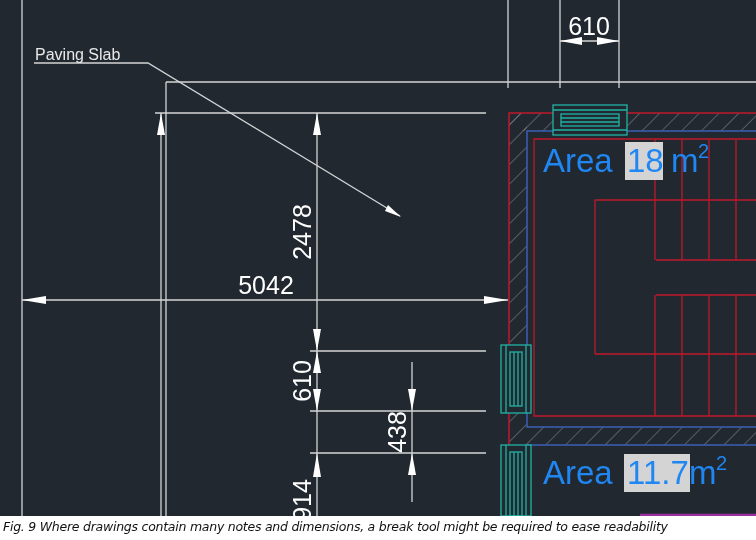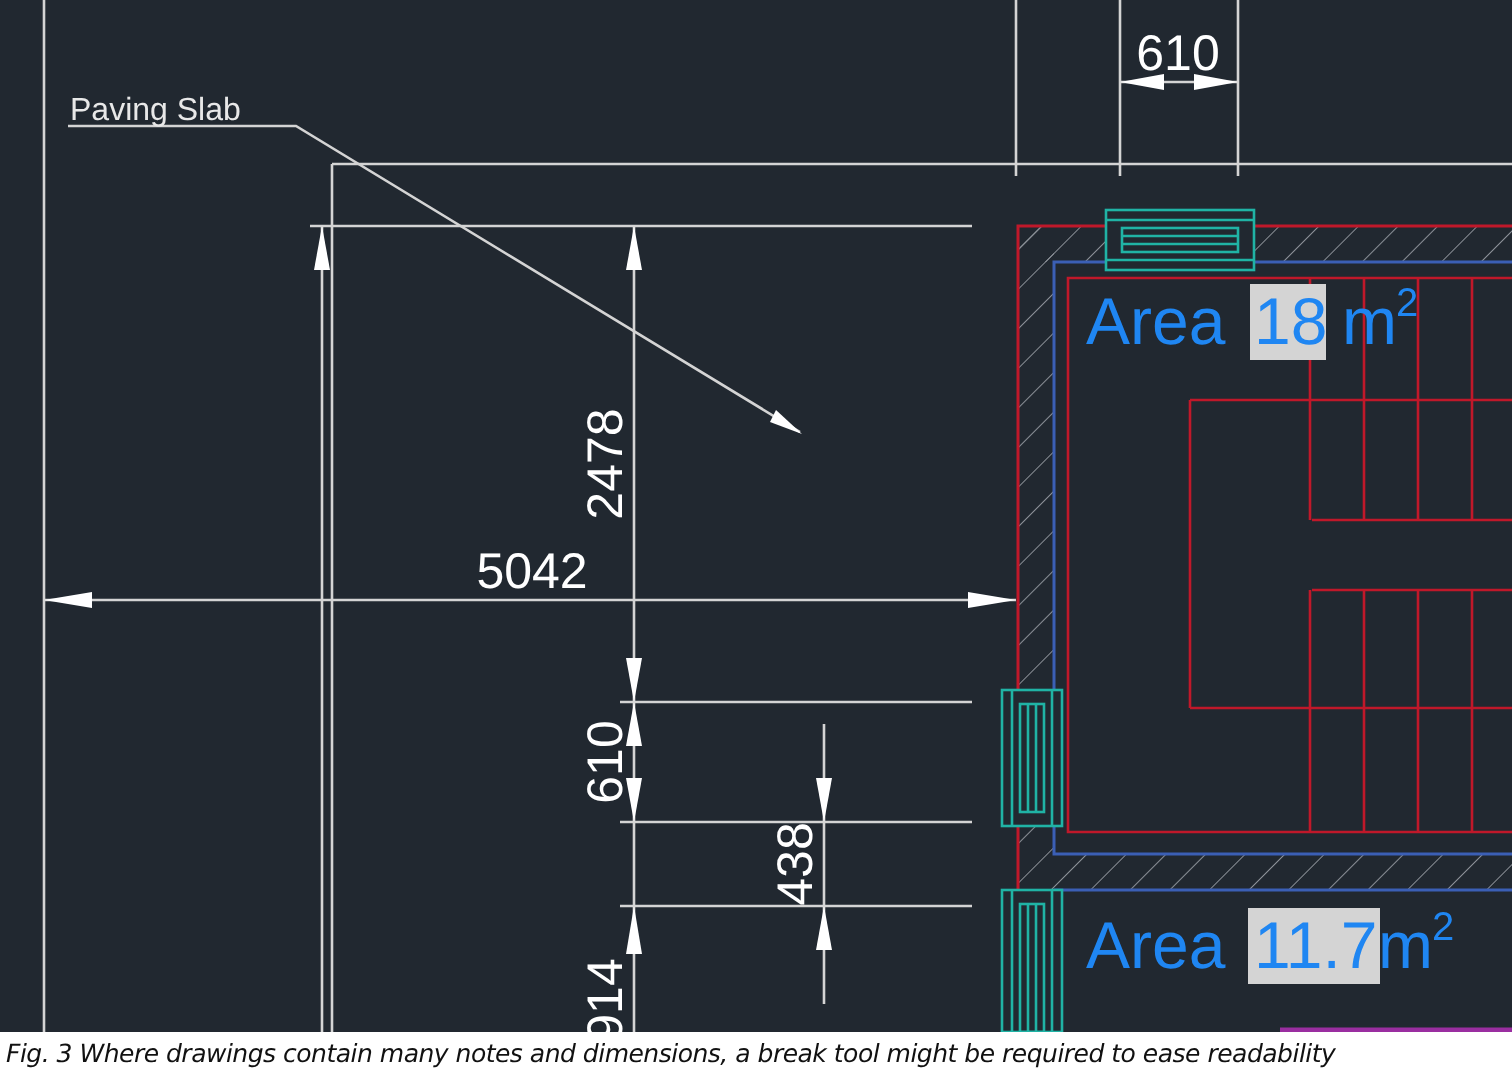--- a/index.html
+++ b/index.html
@@ -174,13 +174,13 @@
     <g>
       <rect x="624" y="454" width="66" height="38" fill="#d4d4d4"></rect>
       <text x="543" y="484" class="area-text">Area</text>
       <text x="627" y="484" class="area-text">11.7</text>
       <text x="689" y="484" class="area-text">m</text>
       <text x="716" y="470" class="area-sup">2</text>
     </g>
   </svg>
 </div>
 
-<div id="caption">Fig. 3 Where drawings contain many notes and dimensions, a break tool might be required to ease readability</div>
+<div id="caption">Fig. 9 Where drawings contain many notes and dimensions, a break tool might be required to ease readability</div>
 
 </body></html>

